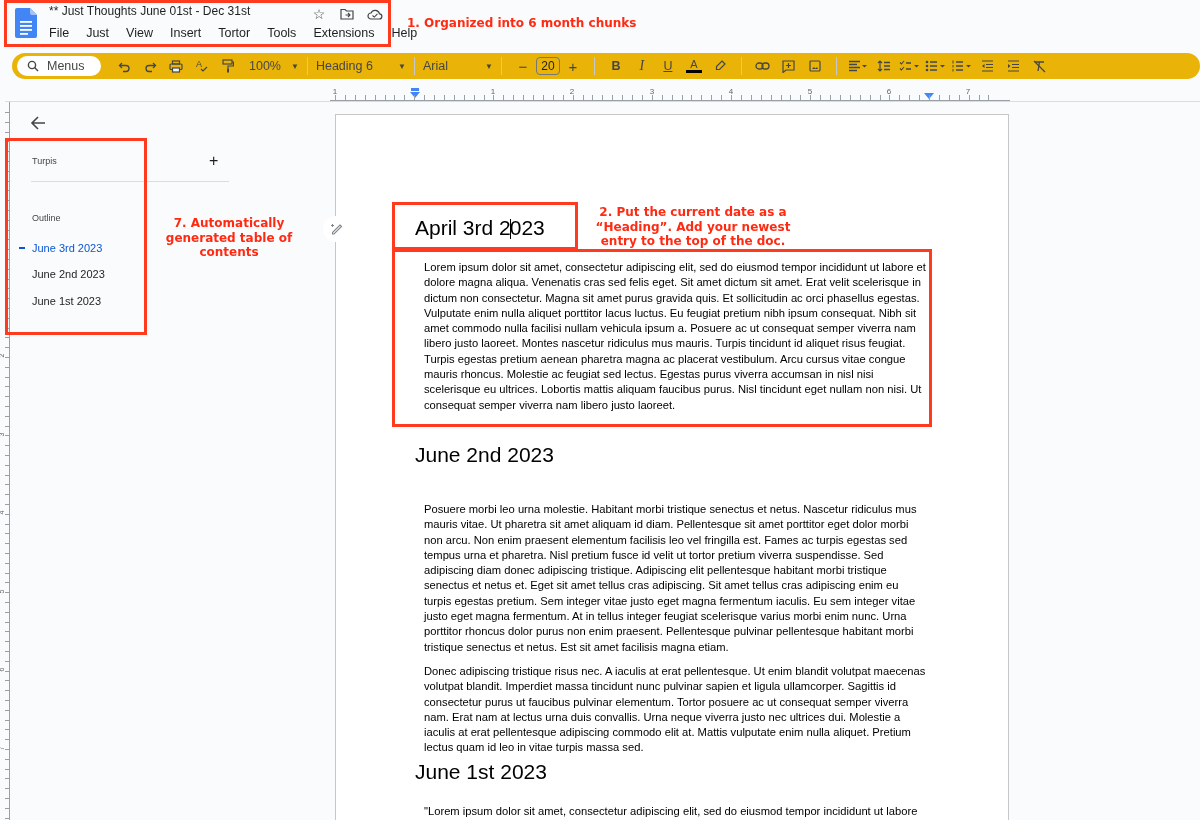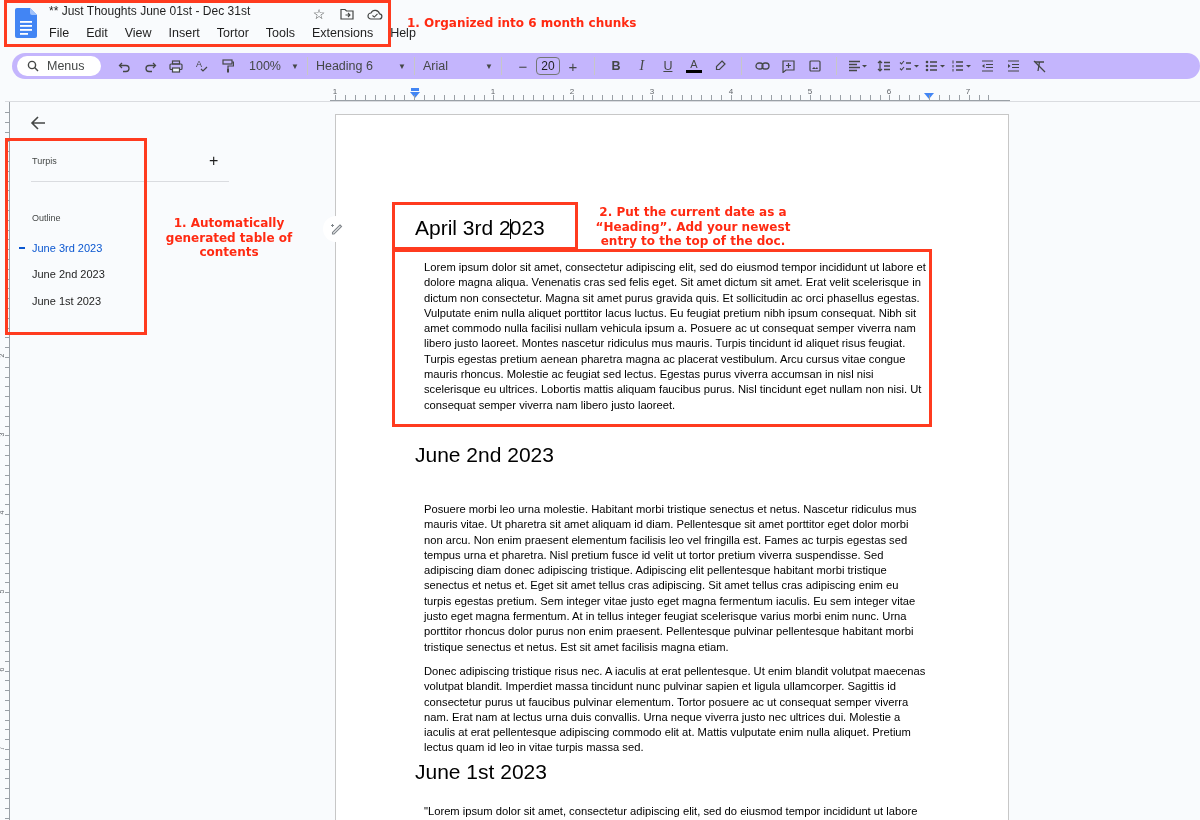--- a/index.html
+++ b/index.html
@@ -10,21 +10,21 @@
   .titlebar { position: absolute; left: 0; top: 0; width: 1200px; height: 50px; background: #f9fbfd; }
   .doc-logo { position: absolute; left: 15px; top: 8px; width: 22px; height: 30px; }
   .doc-title { position: absolute; left: 49px; top: 4px; font-size: 12px; color: #1f1f1f; white-space: nowrap; }
   .title-icons { position: absolute; left: 310px; top: 5px; display: flex; gap: 10px; }
   .title-icons span { width: 18px; height: 18px; display: inline-flex; align-items: center; justify-content: center; font-size: 14px; color: #444746; }
   .menubar { position: absolute; left: 49px; top: 26px; display: flex; gap: 0; font-size: 12.5px; color: #1f1f1f; }
   .menubar span { margin-right: 17px; }
   .menubar span:last-child { margin-right: 0; }
 
   
-  .toolbar { position: absolute; left: 12px; top: 53px; width: 1188px; height: 26px; background: #c4b5fd; border-radius: 14px; display: flex; align-items: center; font-size: 12.5px; color: #444746; }
+  .toolbar { position: absolute; left: 12px; top: 53px; width: 1188px; height: 26px; background: #eab308; border-radius: 14px; display: flex; align-items: center; font-size: 12.5px; color: #444746; }
   .tb-search { margin-left: 5px; width: 84px; height: 20px; background: #fff; border-radius: 10px; display: flex; align-items: center; padding-left: 10px; gap: 8px; }
   .tb-btn { display: inline-flex; align-items: center; justify-content: center; height: 20px; min-width: 22px; margin: 0 2px; color: #444746; }
   .tb-sep { width: 1px; height: 18px; background: #c7c7c7; margin: 0 8px; }
   .tb-drop { display: inline-flex; align-items: center; gap: 10px; }
   .tb-caret { font-size: 8px; color: #444746; }
   .tb-size { width: 24px; height: 18px; border: 1px solid #747775; border-radius: 4px; display: inline-flex; align-items: center; justify-content: center; font-size: 12px; color: #1f1f1f; }
 
   
   .hruler { position: absolute; left: 330px; top: 87px; width: 680px; height: 14px; }
   .hruler-line { position: absolute; left: 0; top: 13px; width: 680px; height: 1px; background: #9aa0a6; }
@@ -84,21 +84,21 @@
       </span>
       <span>
         <svg width="16" height="12" viewBox="0 0 16 12">
             <path d="M4 11 a3 3 0 0 1 0-6 a4.5 4.5 0 0 1 8.5 0.8 a2.6 2.6 0 0 1 -0.5 5.2z" fill="none" stroke="#444746" stroke-width="1.2"></path>
             <path d="M5.5 7.5l1.8 1.6 3.2-3.2" fill="none" stroke="#444746" stroke-width="1.1"></path>
           </svg>
       </span>
     </div>
     <div class="menubar">
       <span>File</span>
-      <span>Edit</span>
+      <span>Just</span>
       <span>View</span>
       <span>Insert</span>
       <span>Tortor</span>
       <span>Tools</span>
       <span>Extensions</span>
       <span>Help</span>
     </div>
   </div>
 
   <div class="toolbar">
@@ -455,14 +455,14 @@
 
   <div class="box" style="left:4px; top:0px; width:387px; height:47px"></div>
   <div class="note" style="left:407px; top:16px; text-align:left">1. Organized into 6 month chunks</div>
 
   <div class="box" style="left:392px; top:202px; width:186px; height:48px"></div>
   <div class="note" style="left:582px; top:205px; width:222px">2. Put the current date as a “Heading”. Add your newest entry to the top of the doc.</div>
 
   <div class="box" style="left:392px; top:249px; width:540px; height:178px"></div>
 
   <div class="box" style="left:5px; top:138px; width:142px; height:197px"></div>
-  <div class="note" style="left:163px; top:216px; width:132px">1. Automatically generated table of contents</div>
+  <div class="note" style="left:163px; top:216px; width:132px">7. Automatically generated table of contents</div>
 </div>
 
 </body></html>

